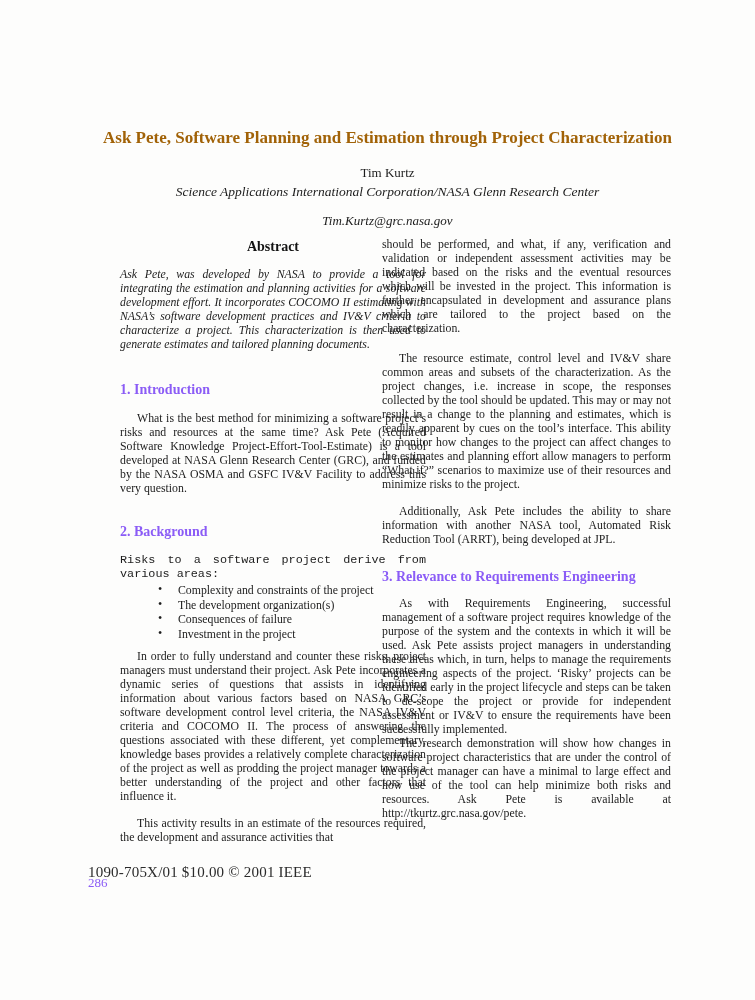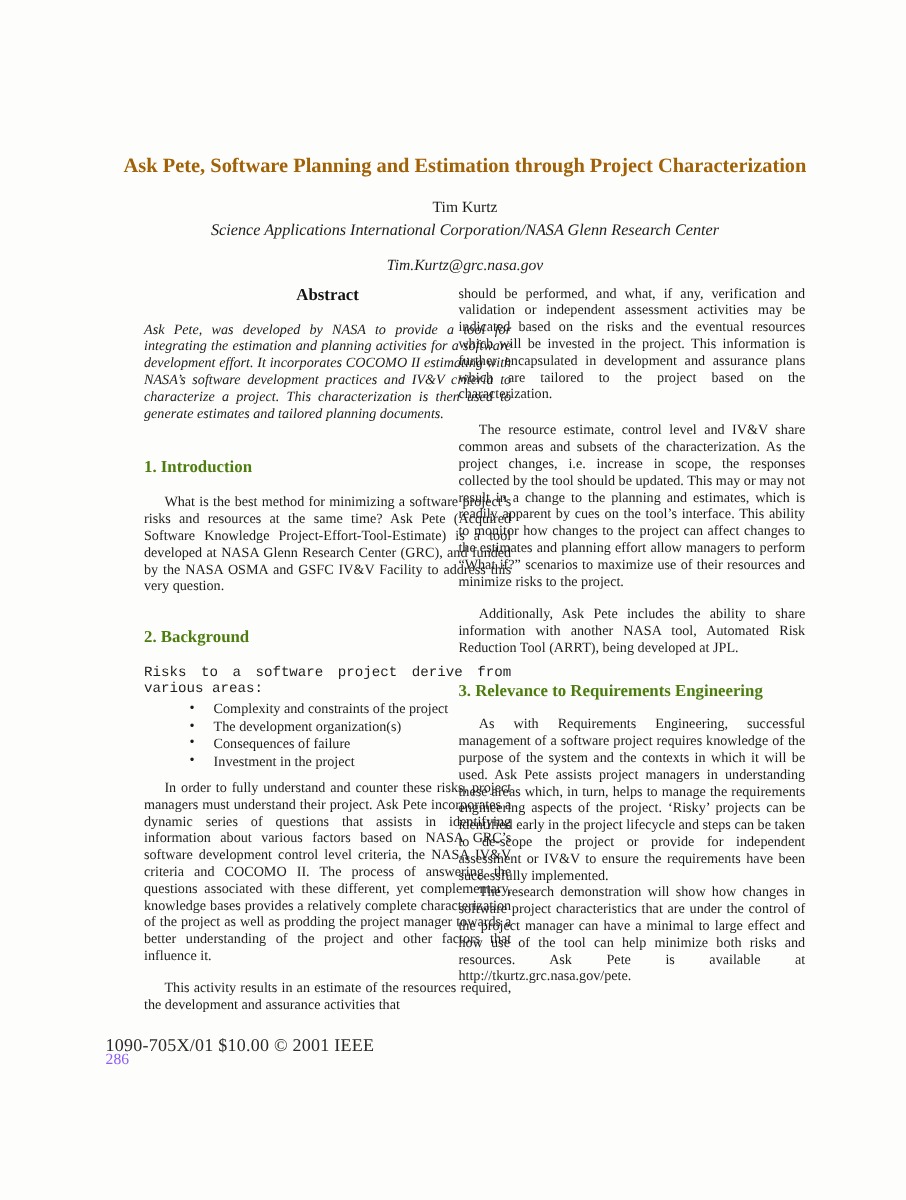--- a/index.html
+++ b/index.html
@@ -47,21 +47,21 @@
     font-weight: bold;
     font-size: 14px;
     color: #131313;
     margin-bottom: 13px;
   }
   .abstract-body { font-style: italic; }
 
   h2.sec {
     font-size: 14px;
     font-weight: bold;
-    color: #4d7c0f;
+    color: #8b5cf6;
     text-align: left;
     margin-top: 28px;
     margin-bottom: 12px;
     line-height: 18px;
   }
   .col-left h2.sec.first { margin-top: 30px; }
   .col-right h2.sec { margin-top: 22px; margin-bottom: 10px; }
 
   p.body { margin: 0; }
   p.indent { text-indent: 17px; }

